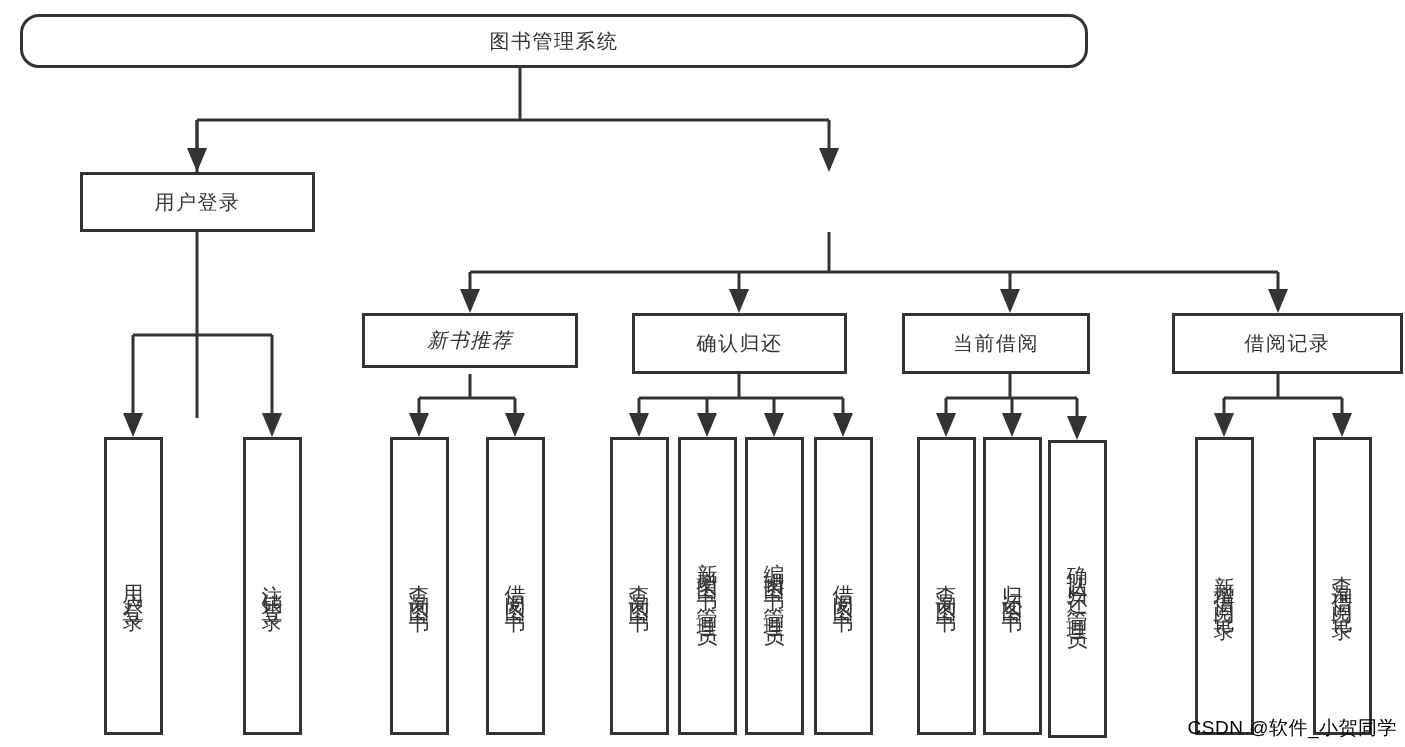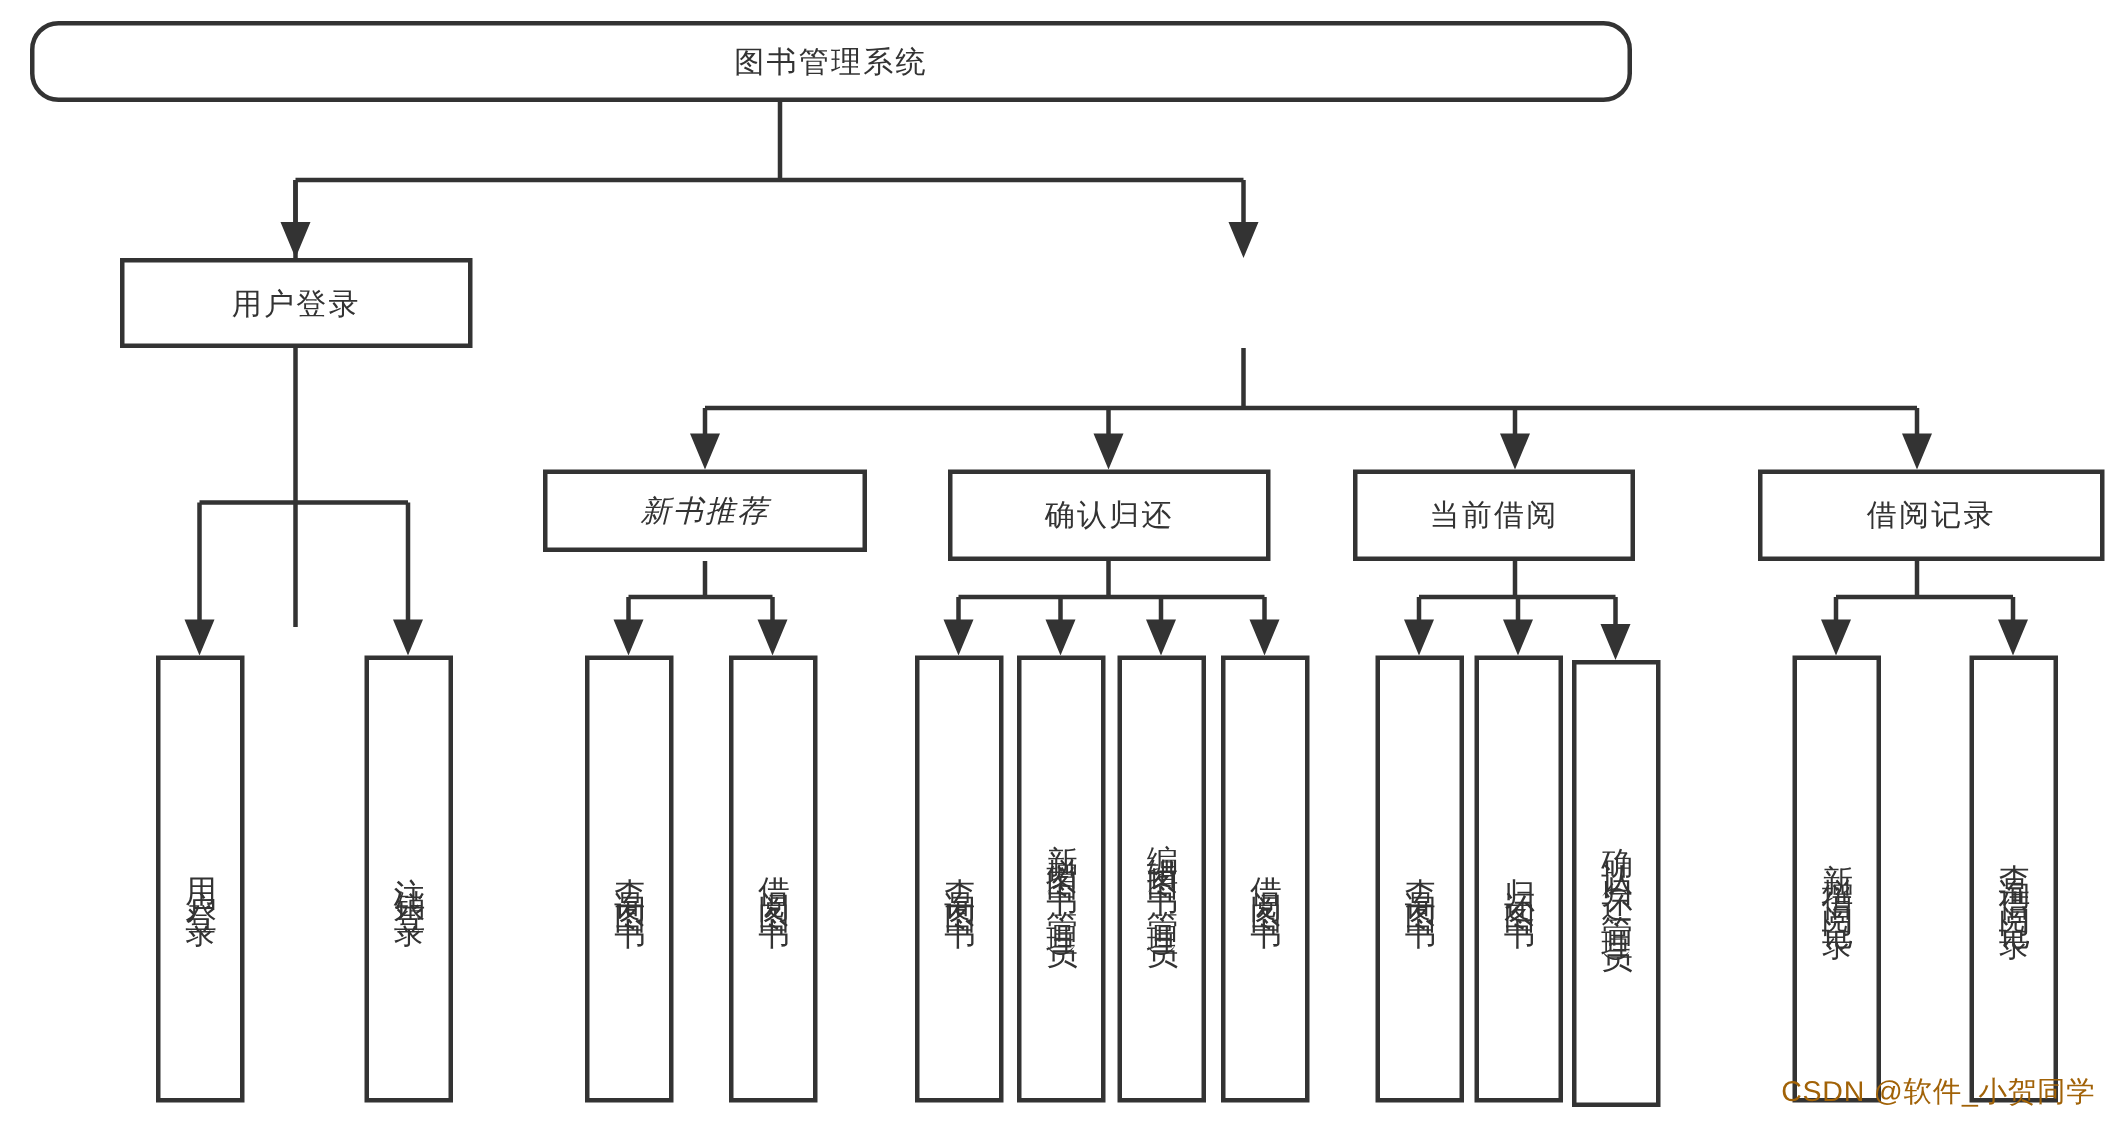--- a/index.html
+++ b/index.html
@@ -45,21 +45,21 @@
     font-size: 21px;
     letter-spacing: 9px;
     line-height: 1;
     z-index: 2;
   }
   .watermark {
     position: absolute;
     right: 8px;
     bottom: 6px;
     font-size: 19px;
-    color: #a16207;
+    color: #000000;
     letter-spacing: 0.5px;
     z-index: 5;
     white-space: nowrap;
   }
 </style>
 </head>
 <body>
 
 <div id="canvas">
 

